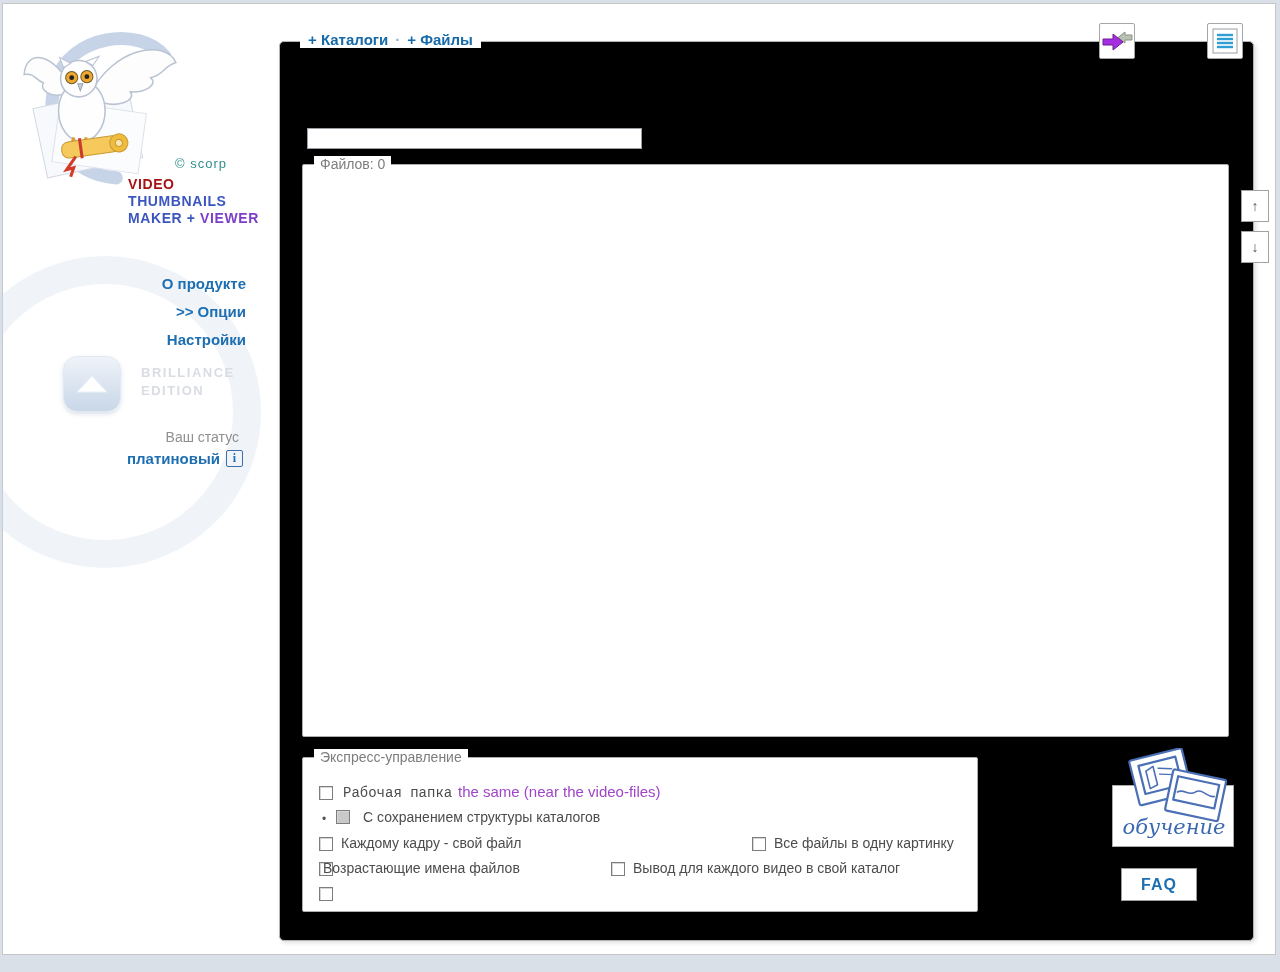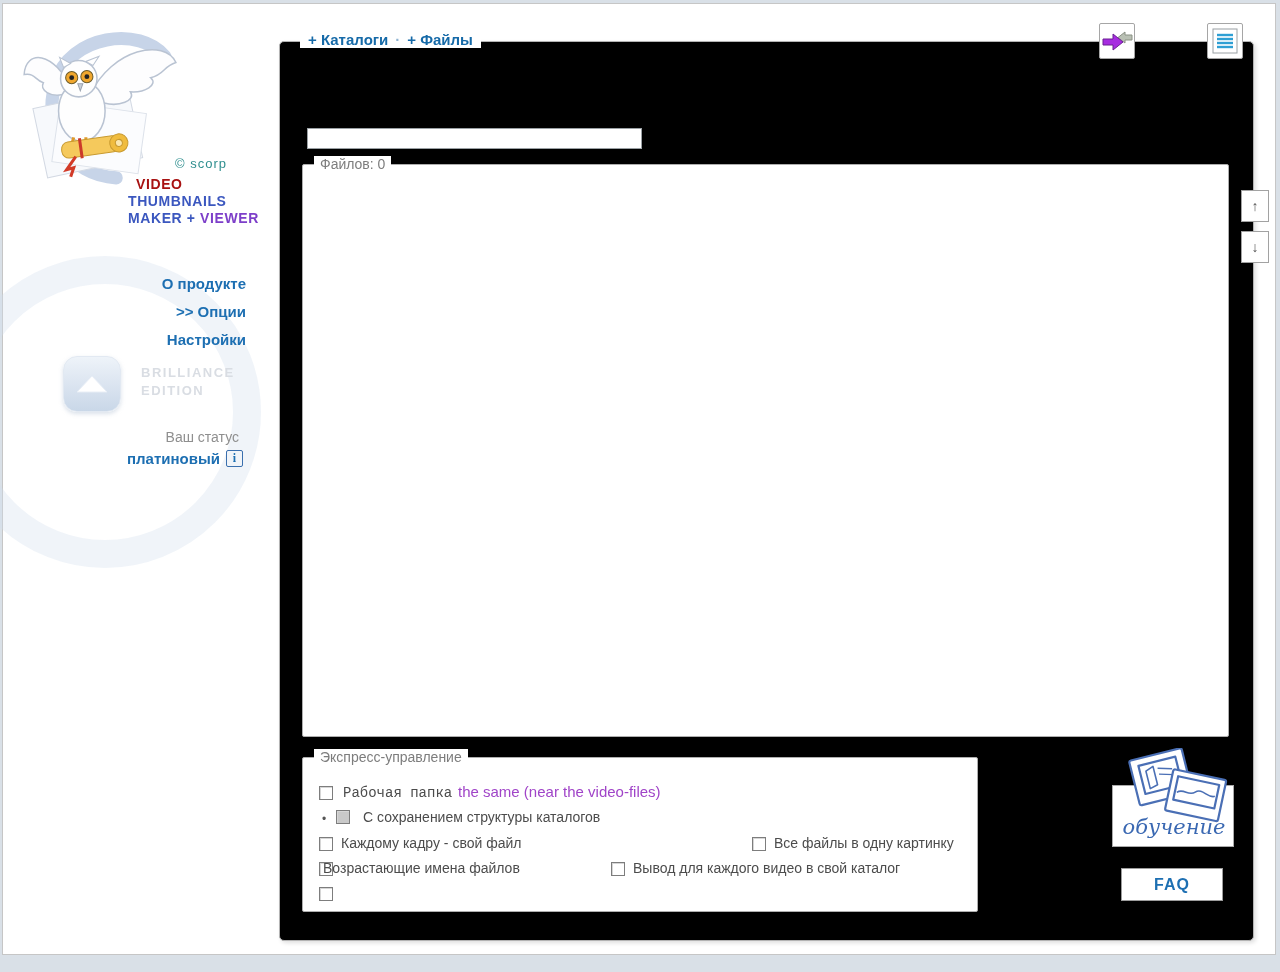--- a/index.html
+++ b/index.html
@@ -4,21 +4,21 @@
 <style>
   * { margin:0; padding:0; box-sizing:border-box; }
   html,body { width:1280px; height:972px; background:#d9e0e7; font-family:"Liberation Sans", sans-serif; overflow:hidden; }
   .page { position:absolute; left:2px; top:3px; width:1274px; height:952px; background:#ffffff; border:1px solid #c6c6c6; }
 
   
   .watermark-ring { position:absolute; left:-54px; top:252px; width:312px; height:312px; border:28px solid rgba(208,221,238,0.33); border-radius:50%; z-index:0; }
   .logo-svg { position:absolute; left:8px; top:18px; width:172px; height:172px; z-index:1; }
   .copyright { position:absolute; left:172px; top:120px; font-size:13px; color:#2f8f8f; letter-spacing:1px; z-index:2;margin-top:32px; }
   .prod-line { position:absolute; left:125px; font-size:14px; font-weight:bold; letter-spacing:0.6px; z-index:2; }
-  .prod-red   { color:#a81212;margin-left:8px; }
+  .prod-red   { color:#a81212; }
   .prod-blue  { color:#3b57bf; }
   .prod-purple{ color:#7d3fc9;margin-top:24px; }
   .menu-item { position:absolute; left:40px; width:203px; text-align:right; font-size:15px; font-weight:bold; color:#1d6fb2; cursor:pointer; z-index:2; }
   .edition-btn { position:absolute; left:60px; top:352px; width:58px; height:56px; border-radius:14px; background:linear-gradient(180deg,#eef3f9,#c9d7e8); border:1px solid #e2e9f2; box-shadow:0 2px 4px rgba(150,170,195,0.35); display:flex; align-items:center; justify-content:center; z-index:2; }
   .edition-text { position:absolute; left:138px; font-size:13px; font-weight:bold; color:#d9dde3; letter-spacing:1.5px; z-index:2; }
   .status-label { position:absolute; left:60px; top:425px; width:176px; text-align:right; font-size:14px; color:#8f8f8f; z-index:2; }
   .status-row { position:absolute; left:40px; top:446px; width:200px; display:flex; justify-content:flex-end; align-items:center; gap:6px; z-index:2; }
   .status-value { font-size:15px; font-weight:bold; color:#1d6fb2;margin-left:44px; }
   .info-box { width:17px; height:17px; border:1px solid #3a6fae; border-radius:2px; display:flex; align-items:center; justify-content:center; font-family:"Liberation Serif",serif; font-weight:bold; font-size:12px; color:#1d6fb2; cursor:pointer; }
 
@@ -37,21 +37,21 @@
   .cb { position:absolute; width:14px; height:14px; background:#fff; border:1px solid #7d7d7d; box-shadow:inset 1px 1px 0 #d6d6d6; cursor:pointer; }
   .cb.disabled { background:#c9c9c9; cursor:default; }
   .cb-label { position:absolute; font-size:14px; color:#4c4c4c; white-space:nowrap; cursor:pointer; }
   .bullet { position:absolute; font-size:12px; color:#555; }
   .purple-link { position:absolute; font-size:15px; color:#a044c8; white-space:nowrap; cursor:pointer; }
 
   
   .training-box { position:absolute; left:832px; top:743px; width:122px; height:62px; border:1px solid #ababab; background:#fff; cursor:pointer; }
   .training-svg { position:absolute; left:844px; top:706px; width:104px; height:84px; z-index:2; cursor:pointer; }
   .training-word { position:absolute; left:826px; top:773px; width:136px; text-align:center; font-family:"DejaVu Serif",serif; font-style:italic; font-size:21px; color:#3a68b2; z-index:3; cursor:pointer; }
-  .faq-btn { position:absolute; left:841px; top:826px; width:102px; height:33px; background:#fff; border:1px solid #9c9c9c; display:flex; align-items:center; justify-content:center; font-size:16px; font-weight:bold; letter-spacing:1px; color:#1d6fb2; cursor:pointer; }
+  .faq-btn { position:absolute; left:841px; top:826px; width:76px; height:33px; background:#fff; border:1px solid #9c9c9c; display:flex; align-items:center; justify-content:center; font-size:16px; font-weight:bold; letter-spacing:1px; color:#1d6fb2; cursor:pointer; }
 </style>
 </head>
 <body>
 
 <div class="page">
 
   <div class="watermark-ring"></div>
 
   <svg class="logo-svg" viewBox="0 0 170 170">
     <path d="M152 34 C128 4 58 12 44 60 C30 108 58 152 104 154" fill="none" stroke="#c7d4e8" stroke-width="13" stroke-linecap="round"></path>

